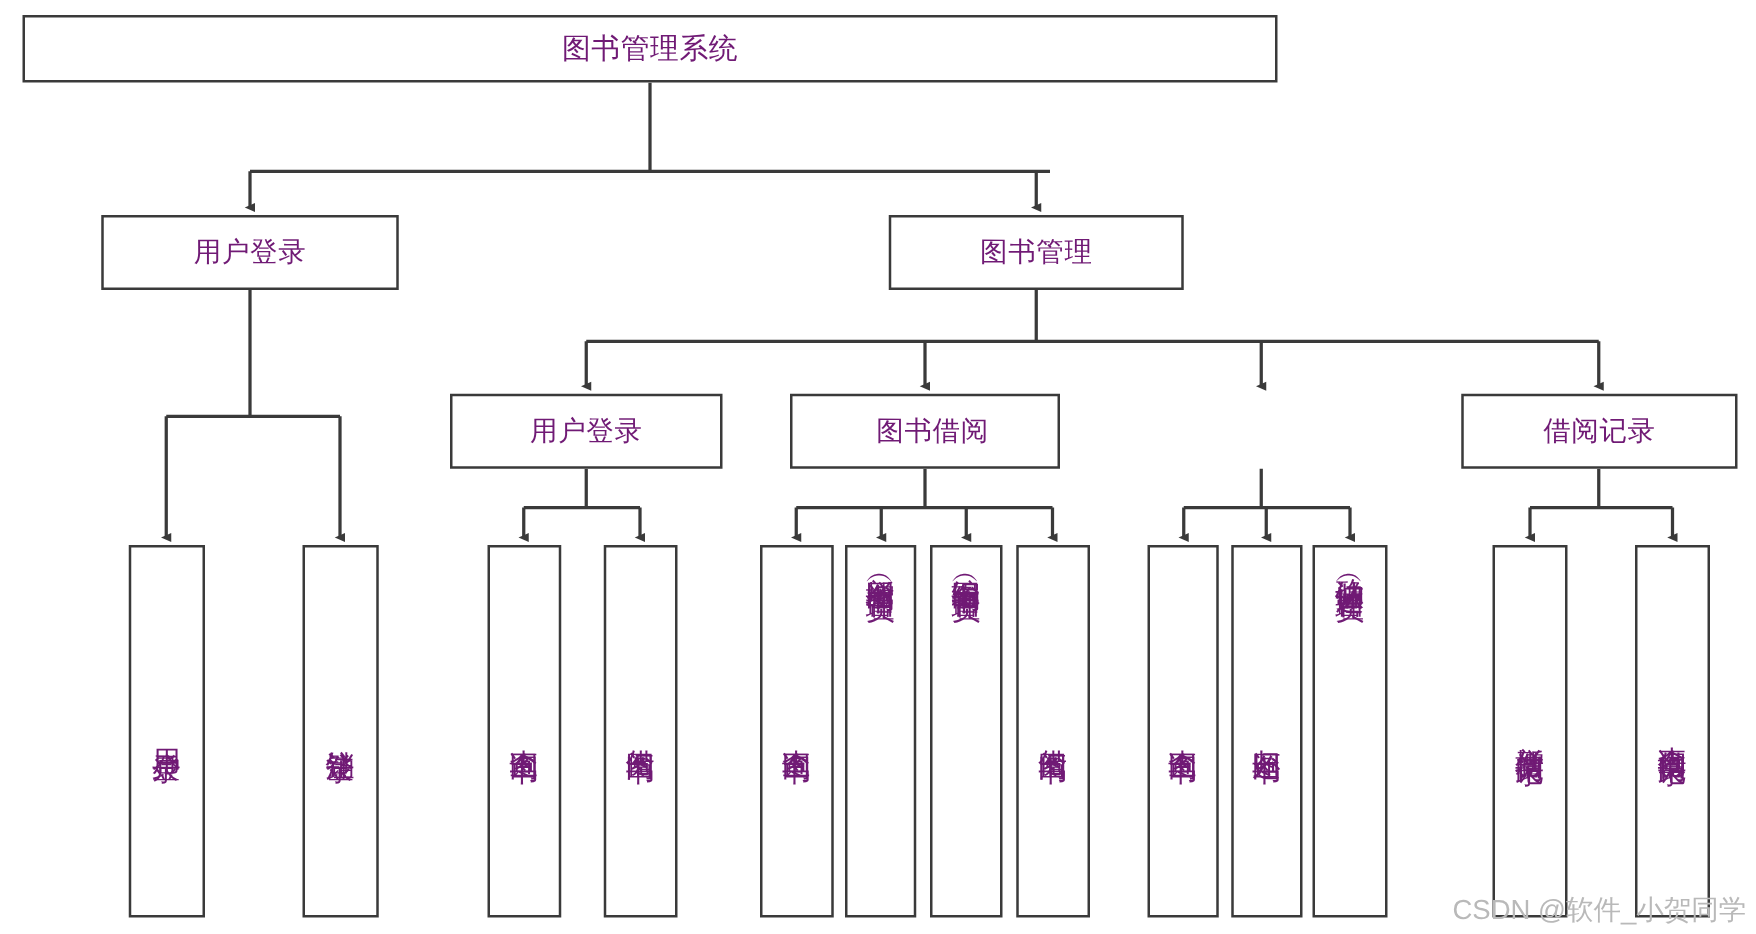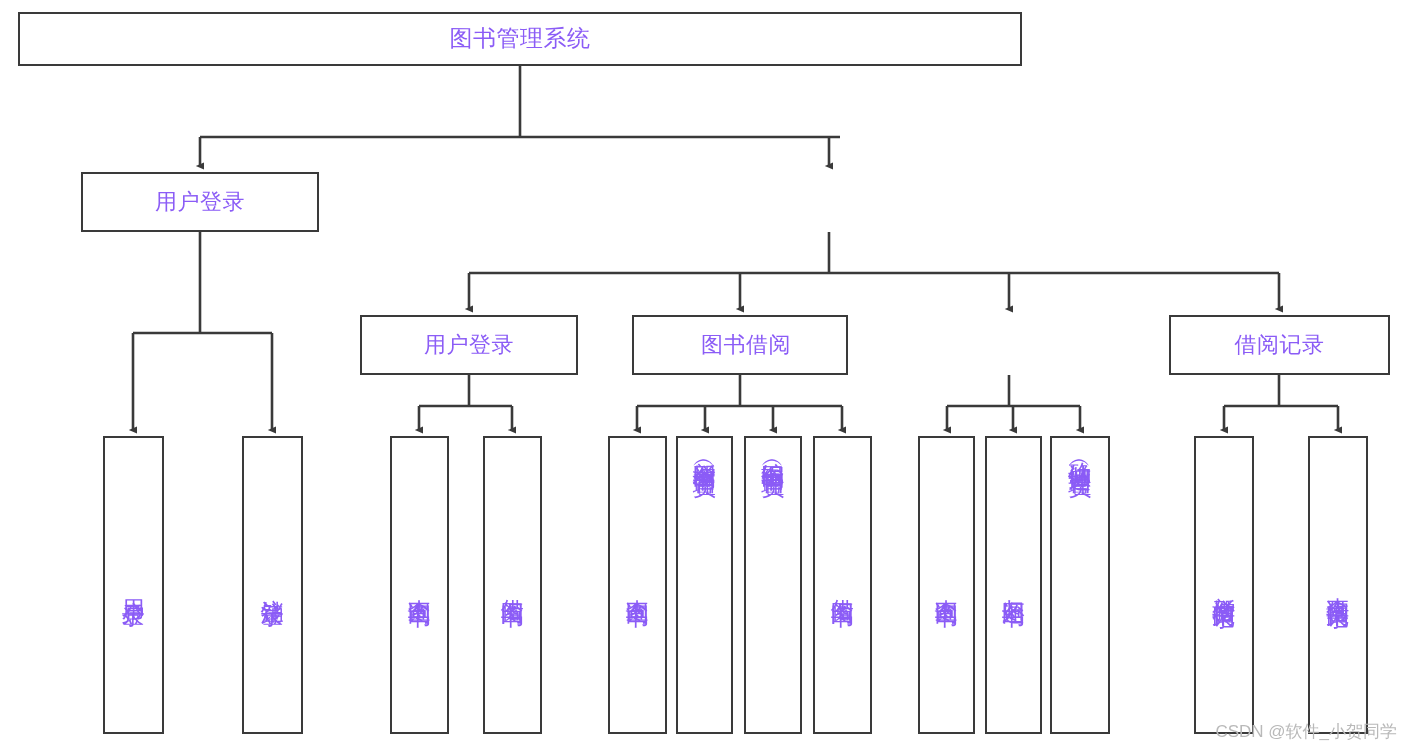--- a/index.html
+++ b/index.html
@@ -27,21 +27,21 @@
     pointer-events: none;
   }
   .node {
     position: absolute;
     box-sizing: border-box;
     background: #ffffff;
     border: 2px solid #3a3a3a;
     display: flex;
     align-items: center;
     justify-content: center;
-    color: #8b5cf6;
+    color: #701a75;
     z-index: 2;
   }
   .node .node-label {
     display: block;
     text-align: center;
     line-height: 1.18;
     letter-spacing: 0.5px;
   }
   .node.horiz .node-label {
     writing-mode: horizontal-tb;
@@ -64,21 +64,21 @@
     white-space: nowrap;
   }
   .node.vert.centered {
     align-items: center;
     padding-top: 0;
   }
   #watermark {
     position: absolute;
     right: 8px;
     bottom: 4px;
-    font-size: 17px;
+    font-size: 22px;
     color: #b9b9b9;
     z-index: 5;
     white-space: nowrap;
     font-family: "Liberation Sans", "DejaVu Sans", sans-serif;
   }
 </style>
 </head>
 <body>
 
 <div id="diagram-root">
@@ -134,20 +134,23 @@
   </svg>
 
   <div class="node horiz root" style="left:18px; top:12px; width:1004px; height:54px;">
     <span class="node-label">图书管理系统</span>
   </div>
 
   <div class="node horiz" style="left:81px; top:172px; width:238px; height:60px;">
     <span class="node-label">用户登录</span>
   </div>
 
+  <div class="node horiz" style="left:711px; top:172px; width:236px; height:60px;">
+    <span class="node-label">图书管理</span>
+  </div>
 
   <div class="node horiz" style="left:360px; top:315px; width:218px; height:60px;">
     <span class="node-label">用户登录</span>
   </div>
 
   <div class="node horiz" style="left:632px; top:315px; width:216px; height:60px;padding-left:12px;">
     <span class="node-label">图书借阅</span>
   </div>
 
 

